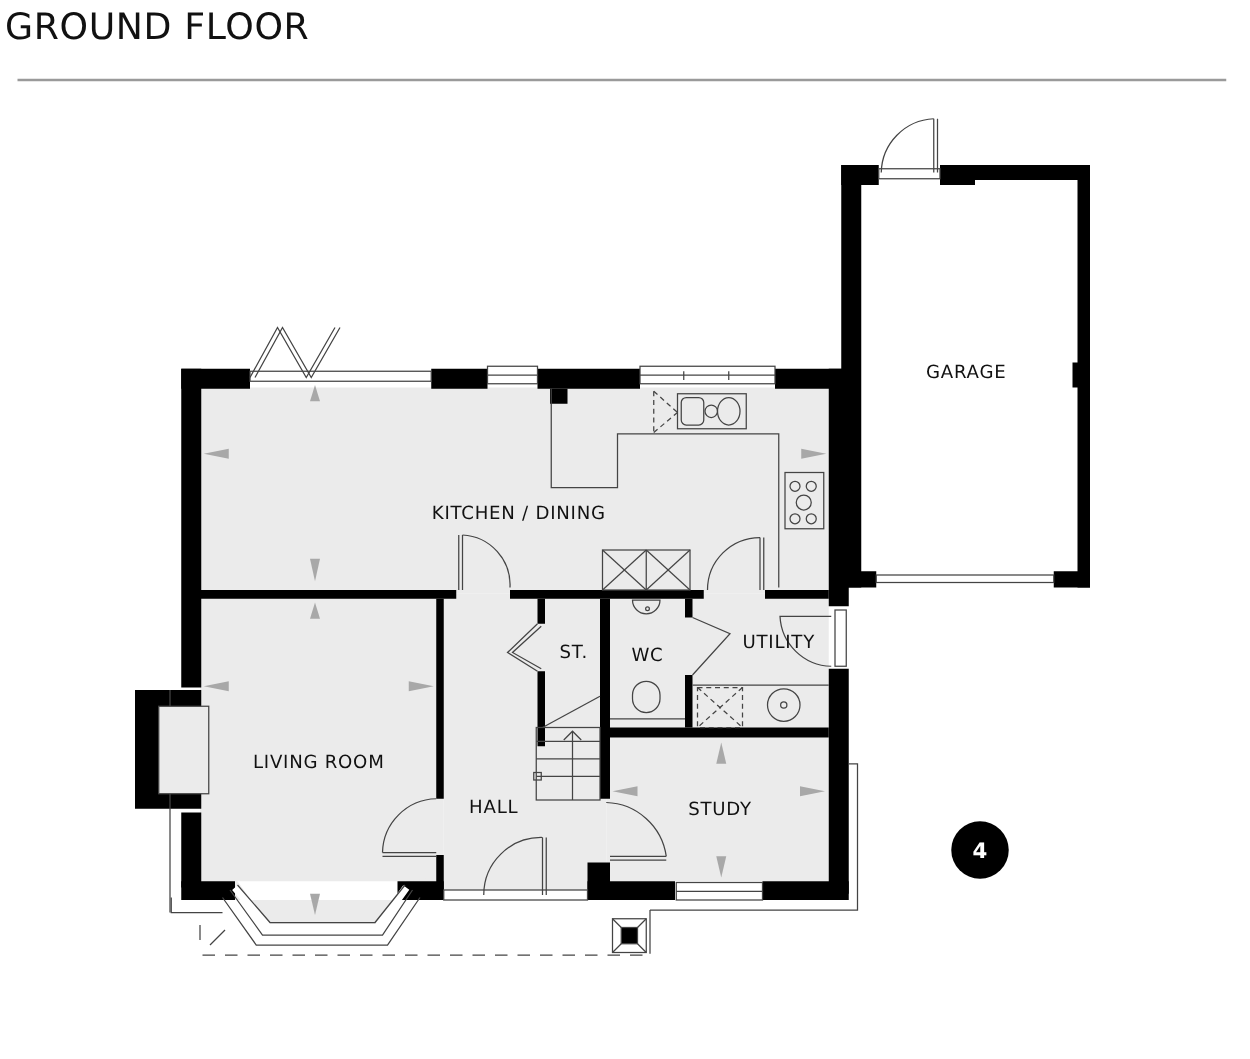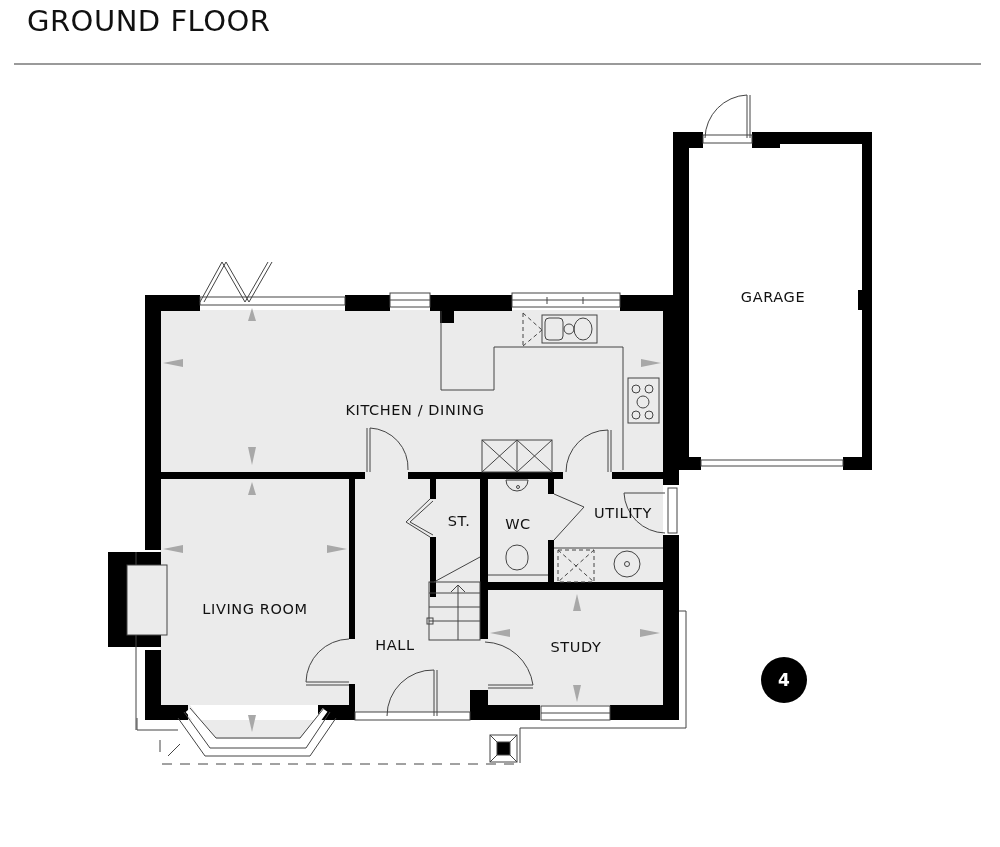--- a/index.html
+++ b/index.html
@@ -1,17 +1,17 @@
 <!DOCTYPE html>
 <html><head>
 <meta charset="utf-8">
 <style>
   html,body{margin:0;padding:0;background:#ffffff;}
   body{width:1000px;height:847px;position:relative;overflow:hidden;font-family:"DejaVu Sans","Liberation Sans",sans-serif;}
-  .title{position:absolute;left:27px;top:4px;font-size:29px;letter-spacing:0.5px;color:#111;font-weight:normal;}
+  .title{position:absolute;left:4px;top:4px;font-size:29px;letter-spacing:0.5px;color:#111;font-weight:normal;}
   .rule{position:absolute;left:14px;top:63px;width:967px;height:2px;background:#9a9a9a;}
   svg.plan{position:absolute;left:0;top:0;}
   .lbl{font-family:"DejaVu Sans","Liberation Sans",sans-serif;font-size:14.5px;fill:#111;letter-spacing:0.6px;}
   .badge-txt{font-family:"DejaVu Sans","Liberation Sans",sans-serif;font-size:17px;font-weight:bold;fill:#fff;}
 </style>
 </head>
 <body>
 
 <div class="title">GROUND FLOOR</div>
 <div class="rule"></div>

